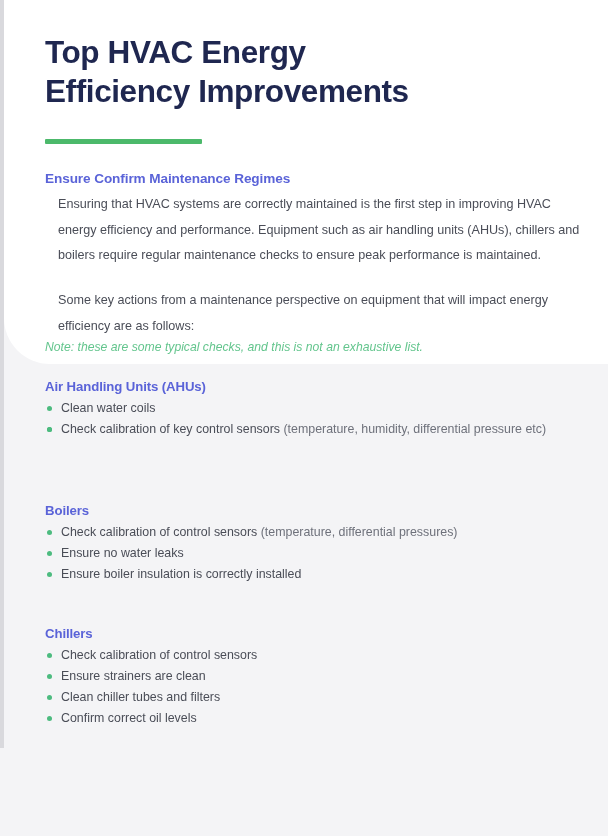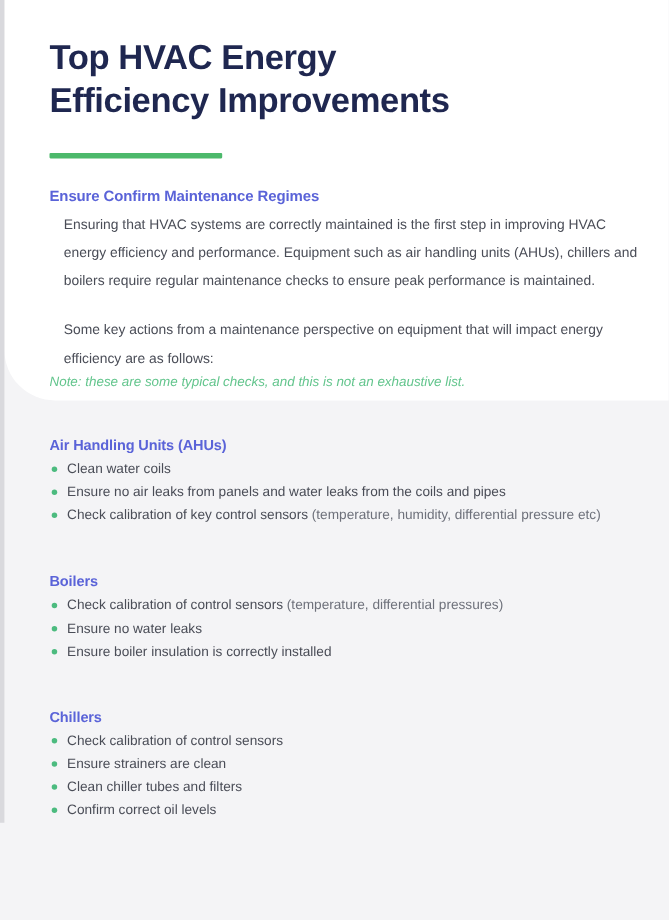--- a/index.html
+++ b/index.html
@@ -119,21 +119,21 @@
     color: #63c58d;
   }
 
   
   .group { position: absolute; left: 45px; width: 545px; }
   #group-ahu      { top: 379px; }
   #group-boilers  { top: 503px; }
   #group-chillers { top: 626px; }
 
   .group-title {
-    margin: 18px 0 4px 0;
+    margin: 0 0 4px 0;
     font-size: 13.2px;
     font-weight: 700;
     letter-spacing: -0.1px;
     color: #5a63d8;
   }
 
   .group ul {
     list-style: none;
     margin: 0;
     padding: 0;
@@ -206,21 +206,21 @@
     <p class="body-copy" id="intro-para-1">Ensuring that HVAC systems are correctly maintained is the first step in improving HVAC energy efficiency and performance. Equipment such as air handling units (AHUs), chillers and boilers require regular maintenance checks to ensure peak performance is maintained.</p>
 
     <p class="body-copy" id="intro-para-2">Some key actions from a maintenance perspective on equipment that will impact energy efficiency are as follows:</p>
 
     <p class="note">Note: these are some typical checks, and this is not an exhaustive list.</p>
 
     <div class="group" id="group-ahu">
       <h3 class="group-title">Air Handling Units (AHUs)</h3>
       <ul>
         <li><span class="dot"></span><span>Clean water coils</span><span class="tail"></span></li>
-        <li><span class="dot"></span><span>Ensure no air leaks from panels and water leaks from the coils and pipes</span><span class="tail"></span></li>
+        <li><span class="dot"></span><span class="tail"></span></li>
         <li><span class="dot"></span><span>Check calibration of key control sensors </span><span class="tail">(temperature, humidity, differential pressure etc)</span></li>
       </ul>
     </div>
 
     <div class="group" id="group-boilers">
       <h3 class="group-title">Boilers</h3>
       <ul>
         <li><span class="dot"></span><span>Check calibration of control sensors </span><span class="tail">(temperature, differential pressures)</span></li>
         <li><span class="dot"></span><span>Ensure no water leaks</span><span class="tail"></span></li>
         <li><span class="dot"></span><span>Ensure boiler insulation is correctly installed</span><span class="tail"></span></li>

